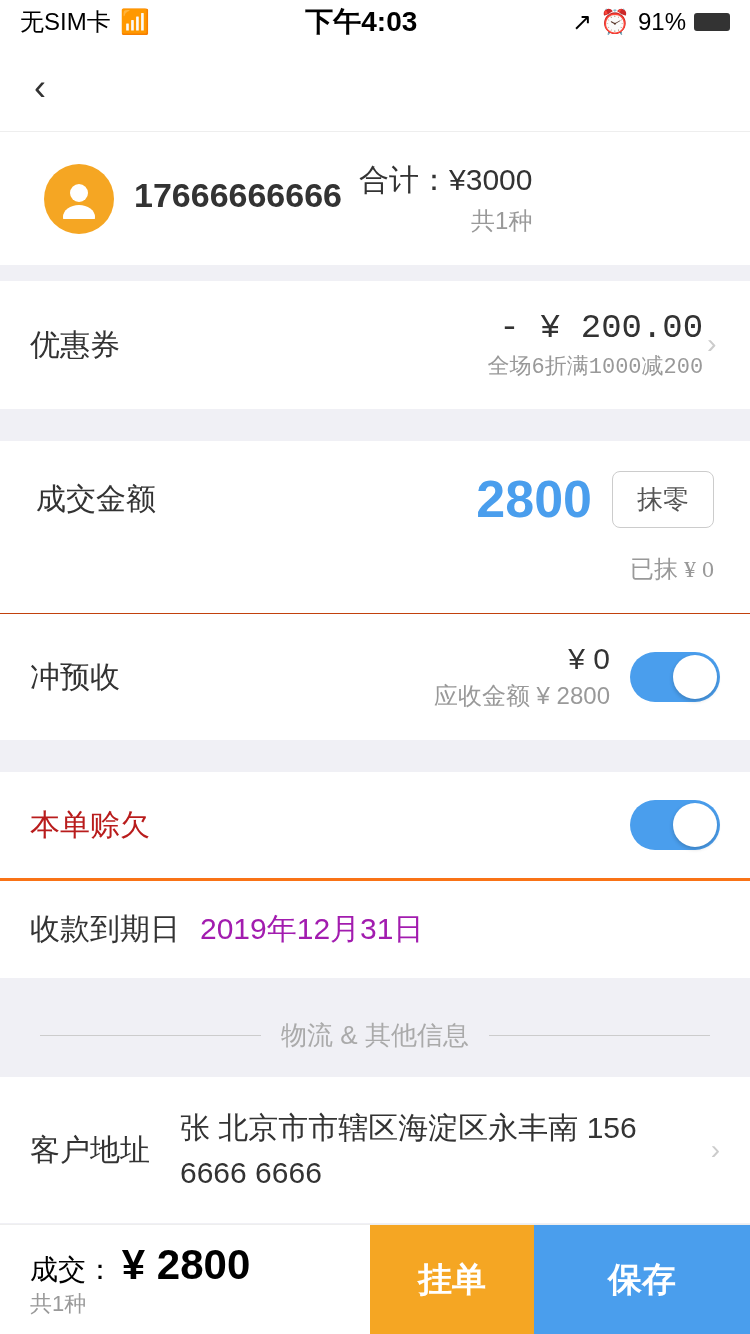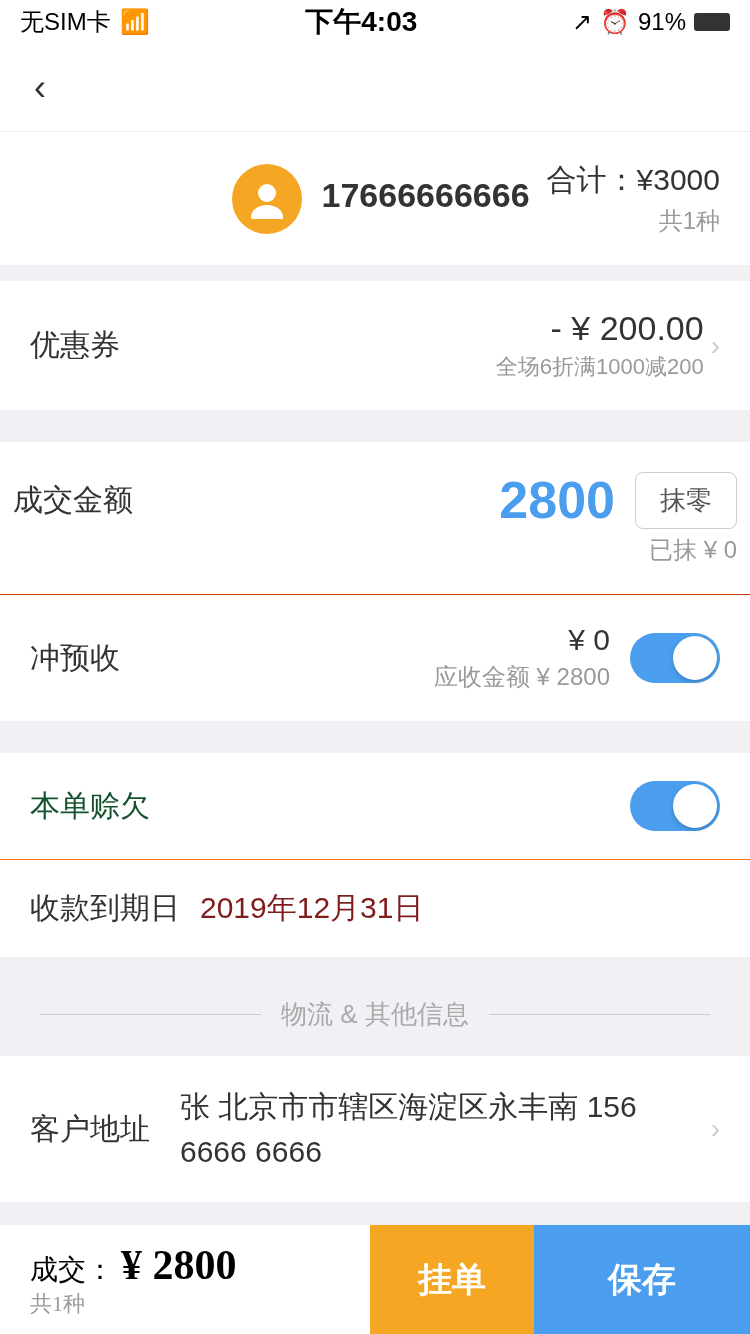--- a/index.html
+++ b/index.html
@@ -68,24 +68,24 @@
     
     .content {
       flex: 1;
       overflow-y: auto;
       padding-bottom: 120px;
     }
 
     
     .customer-card {
       background: #fff;
-      padding: 28px 30px;
-      display: flex;
-      align-items: center;
-      justify-content: flex-end;
+      padding: 28px 44px;
+      display: flex;
+      align-items: center;
+      justify-content: flex-start;
       margin-bottom: 16px;
     }
     .customer-left {
       display: flex;
       align-items: center;
       gap: 20px;
     }
     .avatar {
       width: 70px;
       height: 70px;
@@ -131,21 +131,22 @@
       justify-content: space-between;
       margin-bottom: 16px;
     }
     .coupon-label {
       font-size: 30px;
       color: #333;
     }
     .coupon-right {
       display: flex;
       align-items: center;
-      gap: 7px;
+      gap: 0;
+      font-family: Liberation Mono, monospace;
     }
     .coupon-amount {
       font-size: 34px;
       color: #333;
       font-weight: 500;
     }
     .coupon-desc {
       font-size: 22px;
       color: #999;
       text-align: right;
@@ -158,21 +159,21 @@
 
     
     .section-divider {
       height: 16px;
       background: #f0f0f5;
     }
 
     
     .amount-section {
       background: #fff;
-      padding: 28px 13px;
+      padding: 28px 36px;
       margin-bottom: 0;
     }
     .amount-row {
       display: flex;
       align-items: center;
       justify-content: space-between;
     }
     .amount-label {
       font-size: 30px;
       color: #333;
@@ -193,21 +194,22 @@
       padding: 10px 24px;
       font-size: 26px;
       color: #555;
       background: #fff;
       cursor: pointer;
     }
     .amount-sub {
       font-size: 24px;
       color: #999;
       text-align: right;
-      margin-top: 4px;
+      margin-top: 24px;
+      font-family: Liberation Serif, serif;
     }
 
     
     .prepay-section {
       background: #fff;
       padding: 28px 30px;
       margin-bottom: 16px;
       border-top: 1px solid #c2410c;
     }
     .prepay-row {
@@ -262,41 +264,41 @@
     
     .credit-section {
       background: #fff;
       padding: 28px 30px;
       display: flex;
       align-items: center;
       justify-content: space-between;
     }
     .credit-label {
       font-size: 30px;
-      color: #14532d;
+      color: #b91c1c;
     }
 
     
     .duedate-section {
       background: #fff;
       padding: 28px 30px;
-      border-top: 1px solid #f97316;
+      border-top: 3px solid #f97316;
     }
     .duedate-row {
       display: flex;
       align-items: center;
       gap: 20px;
     }
     .duedate-label {
       font-size: 30px;
       color: #333;
     }
     .duedate-value {
       font-size: 30px;
-      color: #7f1d1d;
+      color: #a21caf;
     }
 
     
     .logistics-divider {
       background: #f0f0f5;
       padding: 30px 0;
       text-align: center;
       display: flex;
       align-items: center;
       gap: 20px;
@@ -347,21 +349,20 @@
       width: 750px;
       height: 110px;
       background: #fff;
       display: flex;
       align-items: center;
       border-top: 1px solid #eee;
     }
     .bottom-summary {
       flex: 1;
       padding: 0 30px;
-      font-family: Liberation Serif, serif;
     }
     .bottom-btns {
       display: flex;
       height: 100%;
     }
     .btn-hold {
       width: 164px;
       height: 100%;
       background: #f5a623;
       display: flex;

